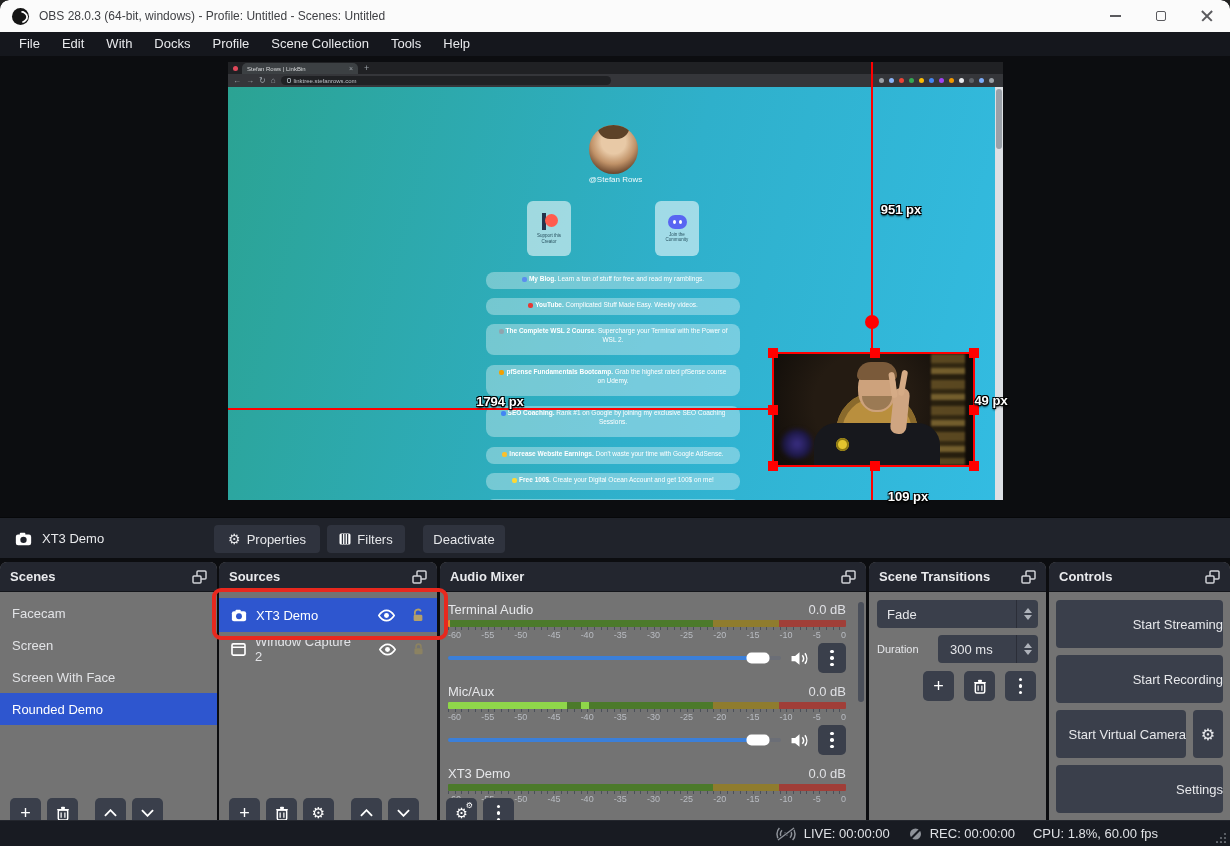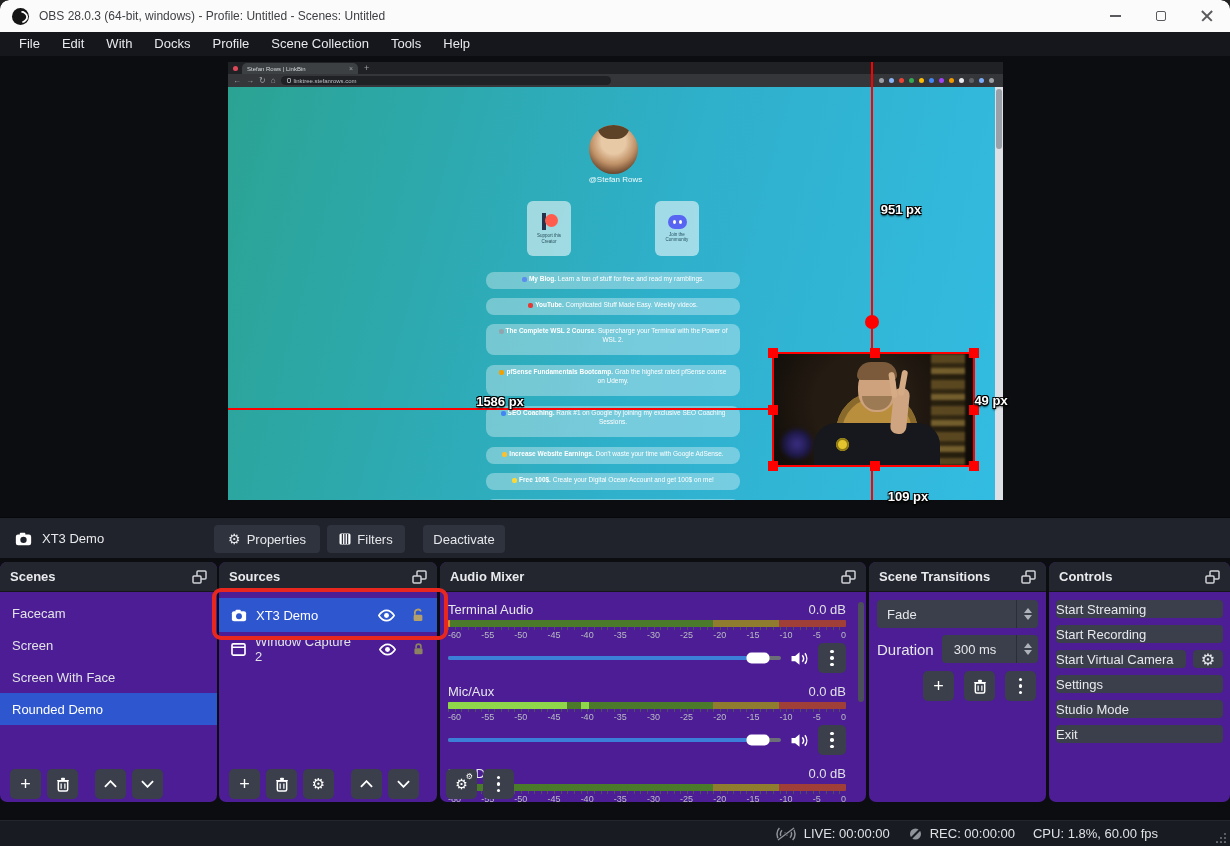--- a/index.html
+++ b/index.html
@@ -79,21 +79,21 @@
   .cam-f2{left:126px;top:16px;transform:rotate(10deg)}
   .cam-badge{position:absolute;left:62px;bottom:14px;width:13px;height:13px;border-radius:50%;background:#e3c42e;box-shadow:inset 0 0 0 2px #8f7a14}
   .chandle{position:absolute;width:10px;height:10px;background:#f00;z-index:23}
 
   
   .srcbar{position:absolute;left:0;top:517px;width:100%;height:41px;background:#20232b;border-top:1px solid #07080a}
   .srcbar .src-name{position:absolute;left:42px;top:0;line-height:41px;font-size:13px;color:#e8e9ec}
   .srcbtn{position:absolute;top:7px;height:28px;background:#2f333e;border:none;border-radius:4px;color:#e6e7ea;font-size:13px;display:flex;align-items:center;justify-content:center;gap:6px;font-family:inherit}
 
   
-  .panel{position:absolute;top:562px;bottom:44px;background:#4c1d95;border-radius:7px;overflow:hidden}
+  .panel{position:absolute;top:562px;bottom:15px;background:#737373;border-radius:7px;overflow:hidden}
   .phead{height:30px;background:#23262f;border-bottom:1px solid #14161b;display:flex;align-items:center;padding:0 10px}
   .ptitle{font-size:13px;font-weight:bold;color:#e9eaed;flex:1}
   .list-row{height:32px;display:flex;align-items:center;padding:0 12px;font-size:13px;color:#e2e3e6;gap:9px}
   .list-row.selected{background:#2e56cf;color:#fff}
   .row-spacer{flex:1}
   .ptoolbar{position:absolute;left:0;bottom:3px;width:100%;display:flex;gap:6px;padding:0 10px;align-items:center}
   .tbtn{width:31px;height:30px;background:#3a3f4b;border:none;border-radius:5px;color:#fff;display:flex;align-items:center;justify-content:center;font-size:18px;font-family:inherit;flex:none}
   .tb-gap{width:5px}
   .glyph{font-family:"DejaVu Sans",sans-serif}
   .kebab{display:flex;flex-direction:column;gap:3px;align-items:center}
@@ -120,27 +120,27 @@
   .adv-gear .g2{position:absolute;right:4px;top:3px;font-size:8px}
 
   
   .tr-body{padding:8px}
   .tr-select{height:28px;background:#3a3f4b;border-radius:4px;display:flex;align-items:center;font-size:13px;color:#e6e7ea;padding-left:10px}
   .spin{margin-left:auto;width:22px;height:100%;border-left:1px solid #2b2e38;display:flex;flex-direction:column;align-items:center;justify-content:center;gap:2px}
   .caret{width:0;height:0;border-left:4px solid transparent;border-right:4px solid transparent}
   .caret.up{border-bottom:5px solid #aeb2ba}
   .caret.dn{border-top:5px solid #aeb2ba}
   .tr-dur-row{display:flex;align-items:center;margin-top:7px;gap:8px}
-  .tr-dur-label{font-size:15px;color:#e6e7ea;flex:1}
+  .tr-dur-label{font-size:11px;color:#e6e7ea;flex:1}
   .tr-dur-field{width:100px;height:28px;background:#3a3f4b;border-radius:4px;display:flex;align-items:center;font-size:13px;padding-left:12px}
   .tr-btns{display:flex;justify-content:flex-end;gap:10px;margin-top:8px;padding-right:2px}
 
   
   .ctrl-body{padding:8px 7px}
-  .ctrl-btn{display:block;width:100%;height:18px;background:#3a3f4b;border:none;border-radius:4px;color:#e7e8eb;font-size:13px;margin-bottom:7px;font-family:inherit;text-align:left;overflow:hidden;white-space:nowrap}
+  .ctrl-btn{display:block;width:100%;height:48px;background:#3a3f4b;border:none;border-radius:4px;color:#e7e8eb;font-size:13px;margin-bottom:7px;font-family:inherit;text-align:right;overflow:hidden;white-space:nowrap}
   .ctrl-row{display:flex;gap:7px;margin-bottom:7px}
   .ctrl-row .ctrl-btn{margin-bottom:0;flex:1;min-width:0}
   .ctrl-row .sq{flex:none;width:30px;display:flex;align-items:center;justify-content:center}
 
   
   .annot{position:absolute;left:212px;top:588px;width:236px;height:52px;border:4px solid #e8281e;border-radius:9px;z-index:50;pointer-events:none}
 
   
   .statusbar{position:absolute;left:0;bottom:0;width:100%;height:26px;background:#181b22;border-top:1px solid #23262d;display:flex;align-items:center;justify-content:flex-end;gap:18px;padding-right:72px;font-size:13px;color:#dfe1e5}
   .sb-item{display:flex;align-items:center;gap:7px}
@@ -239,21 +239,21 @@
       <div class="pg-scroll">
           <span class="pg-thumb"></span>
         </div>
     </div>
 
     <div class="guide" style="left:871px;top:6px;width:2px;height:290px"></div>
     <div class="guide" style="left:871px;top:411px;width:2px;height:33px"></div>
     <div class="gdot" style="left:865px;top:259px"></div>
     <div class="guide" style="left:228px;top:352px;width:546px;height:2px"></div>
     <div class="pxlabel" style="left:901px;top:153px">951 px</div>
-    <div class="pxlabel" style="left:500px;top:345px">1586 px</div>
+    <div class="pxlabel" style="left:500px;top:345px">1794 px</div>
     <div class="pxlabel" style="left:991px;top:344px">49 px</div>
     <div class="pxlabel" style="left:908px;top:440px">109 px</div>
 
     <div class="cam-sel">
       <div class="cam-img">
         <span class="cam-shelf"></span>
           <span class="cam-glow"></span>
         <span class="cam-chair"></span>
         <span class="cam-head"></span>
           <span class="cam-hair"></span>

